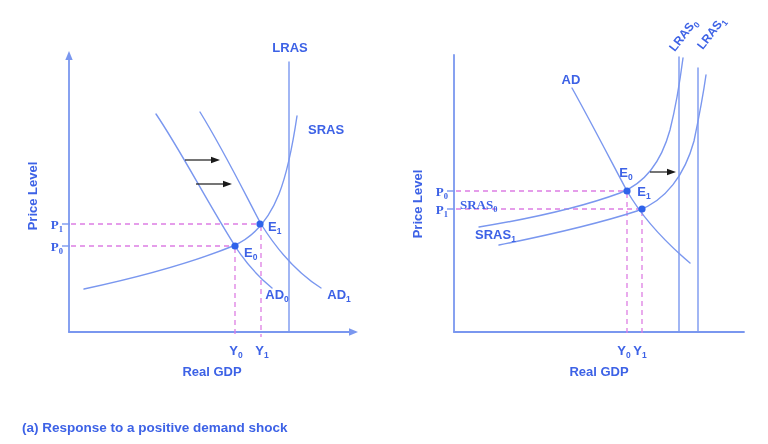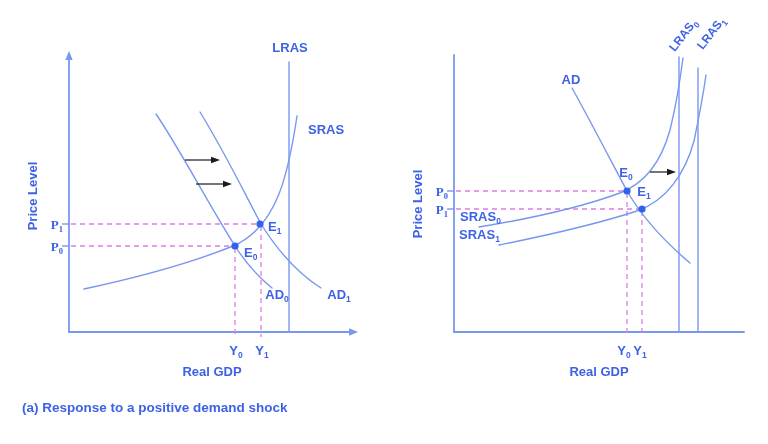--- a/index.html
+++ b/index.html
@@ -113,44 +113,44 @@
   </div>
   <div class="lbl" style="left:236px;top:350px;">
     <span>Y</span><sub>0</sub>
   </div>
   <div class="lbl" style="left:262px;top:350px;">
     <span>Y</span><sub>1</sub>
   </div>
   <div class="lbl" style="left:212px;top:371px;">
     <span>Real GDP</span>
   </div>
-  <div class="caption" style="left:22px;top:400px;">(a) Response to a positive demand shock</div>
+  <div class="caption" style="left:22px;top:420px;">(a) Response to a positive demand shock</div>
 
   <div class="lbl rot90" style="left:417px;top:204px;">
     <span>Price Level</span>
   </div>
   <div class="lbl" style="left:571px;top:79px;">
     <span>AD</span><sub></sub>
   </div>
   <div class="lbl rot52" style="left:683px;top:35px;">
     <span>LRAS</span><sub>0</sub>
   </div>
   <div class="lbl rot52" style="left:711px;top:33px;">
     <span>LRAS</span><sub>1</sub>
   </div>
   <div class="lbl anchor-right" style="left:448px;top:191px;">
     <span>P</span><sub>0</sub>
   </div>
   <div class="lbl anchor-right" style="left:448px;top:209px;">
     <span>P</span><sub>1</sub>
   </div>
-  <div class="lbl anchor-left" style="left:460px;top:216px;">
+  <div class="lbl anchor-left" style="left:460px;top:204px;font-family:Liberation Serif, serif;">
     <span>SRAS</span><sub>0</sub>
   </div>
-  <div class="lbl anchor-left" style="left:459px;top:234px;">
+  <div class="lbl anchor-left" style="left:475px;top:234px;">
     <span>SRAS</span><sub>1</sub>
   </div>
   <div class="lbl" style="left:626px;top:172px;">
     <span>E</span><sub>0</sub>
   </div>
   <div class="lbl" style="left:644px;top:191px;">
     <span>E</span><sub>1</sub>
   </div>
   <div class="lbl" style="left:624px;top:350px;">
     <span>Y</span><sub>0</sub>

